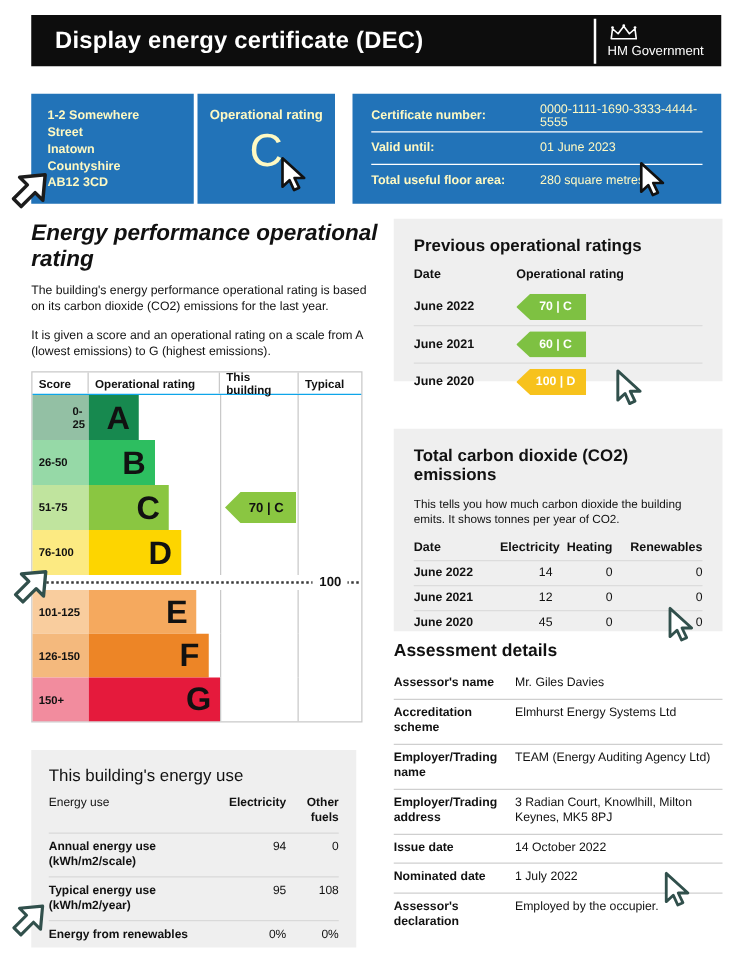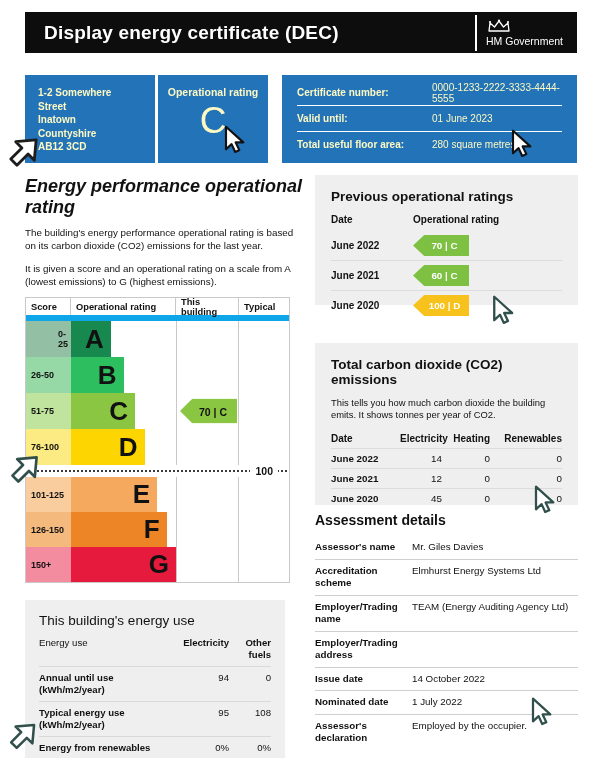--- a/index.html
+++ b/index.html
@@ -29,21 +29,21 @@
   .cert-value{flex:1;}
 
   
   .intro{position:absolute;left:25px;top:176px;width:280px;}
   .intro h2{font-size:18px;font-weight:bold;margin:0 0 9px;font-style:italic;}
   .intro p{font-size:9.8px;line-height:1.32;margin:0 0 10px;}
 
   
   .chart{position:absolute;left:25px;top:297px;width:265px;border:1px solid #c9c9c9;
          box-sizing:border-box;background:#fff;}
-  .chart-head{display:flex;height:17px;border-bottom:6px solid #0ea5e9;font-size:9.3px;font-weight:bold;align-items:center;}
+  .chart-head{display:flex;height:17px;border-bottom:1px solid #0ea5e9;font-size:9.3px;font-weight:bold;align-items:center;}
   .ch{box-sizing:border-box;padding-left:5px;height:100%;display:flex;align-items:center;}
   .ch1{width:45px;border-right:1px solid #c9c9c9;}
   .ch2{width:105px;border-right:1px solid #c9c9c9;}
   .ch3{width:63px;border-right:1px solid #c9c9c9;}
   .ch4{flex:1;}
   .chart-row{display:flex;height:36px;}
   .c-score{width:45px;font-size:9px;font-weight:bold;display:flex;align-items:center;
            padding-left:5px;box-sizing:border-box;}
   .c-op{width:105px;}
   .bar{height:100%;display:flex;align-items:center;justify-content:flex-end;
@@ -132,21 +132,21 @@
       <div class="addr-line">Countyshire</div>
       <div class="addr-line">AB12 3CD</div>
     </div>
     <div class="bbox rating-box">
       <div class="rlabel">Operational rating</div>
       <div class="rletter">C</div>
     </div>
     <div class="bbox cert-box">
       <div class="cert-row">
         <span class="cert-label">Certificate number:</span>
-        <span class="cert-value">0000-1233-2222-3333-4444-5555</span>
+        <span class="cert-value">0000-1111-1690-3333-4444-5555</span>
       </div>
       <div class="cert-row">
         <span class="cert-label">Valid until:</span>
         <span class="cert-value">01 June 2023</span>
       </div>
       <div class="cert-row last">
         <span class="cert-label">Total useful floor area:</span>
         <span class="cert-value">280 square metres</span>
       </div>
     </div>
@@ -238,21 +238,21 @@
   </div>
 
   <div class="energy-box">
     <h3>This building's energy use</h3>
     <div class="eu-row head">
       <div class="eu-label">Energy use</div>
       <div class="eu-elec">Electricity</div>
       <div class="eu-other">Other fuels</div>
     </div>
     <div class="eu-row">
-      <div class="eu-label">Annual until use (kWh/m2/year)</div>
+      <div class="eu-label">Annual energy use (kWh/m2/scale)</div>
       <div class="eu-elec">94</div>
       <div class="eu-other">0</div>
     </div>
     <div class="eu-row">
       <div class="eu-label">Typical energy use (kWh/m2/year)</div>
       <div class="eu-elec">95</div>
       <div class="eu-other">108</div>
     </div>
     <div class="eu-row">
       <div class="eu-label">Energy from renewables</div>
@@ -319,20 +319,21 @@
     <div class="as-row">
       <div class="as-label">Accreditation scheme</div>
       <div class="as-value">Elmhurst Energy Systems Ltd</div>
     </div>
     <div class="as-row">
       <div class="as-label">Employer/Trading name</div>
       <div class="as-value">TEAM (Energy Auditing Agency Ltd)</div>
     </div>
     <div class="as-row">
       <div class="as-label">Employer/Trading address</div>
+      <div class="as-value">3 Radian Court, Knowlhill, Milton Keynes, MK5 8PJ</div>
     </div>
     <div class="as-row">
       <div class="as-label">Issue date</div>
       <div class="as-value">14 October 2022</div>
     </div>
     <div class="as-row">
       <div class="as-label">Nominated date</div>
       <div class="as-value">1 July 2022</div>
     </div>
     <div class="as-row last">

